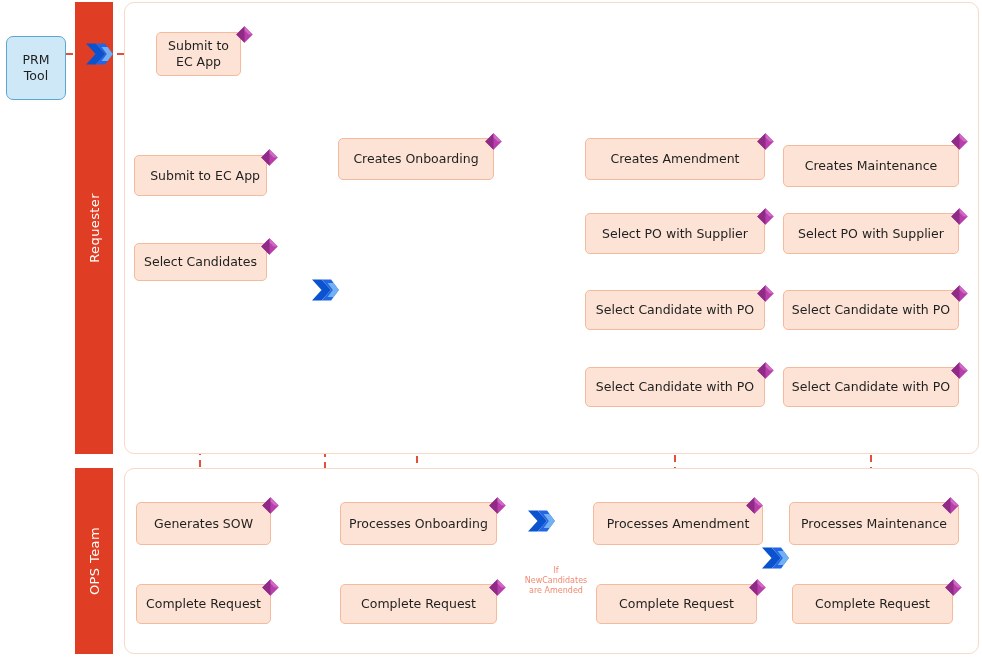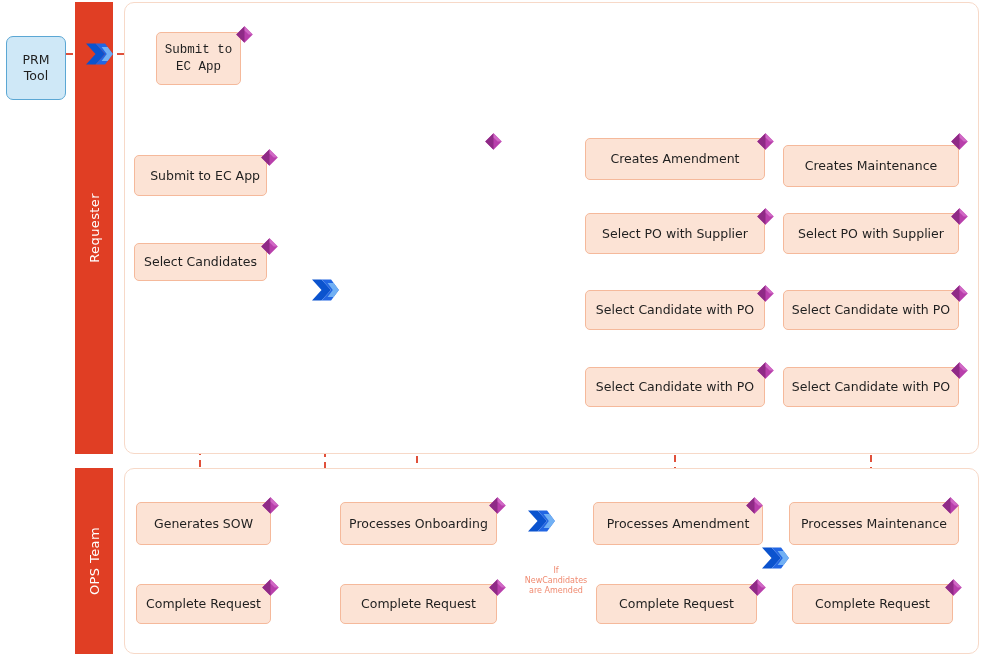--- a/index.html
+++ b/index.html
@@ -105,21 +105,21 @@
     <span>OPS Team</span>
   </div>
 
   <div class="prm" style="left:6px;top:36px;width:60px;height:64px;">
     <div>
       <div>PRM</div>
       <div>Tool</div>
     </div>
   </div>
 
-  <div class="node two-line" style="left:156px;top:32px;width:85px;height:53px;font-family:Liberation Mono, monospace;">
+  <div class="node two-line" style="left:156px;top:32px;width:85px;height:44px;">
     <div>
       <div>Submit to</div>
       <div>EC App</div>
     </div>
   </div>
   <div class="pbadge" style="left:234px;top:24px;">
 <svg viewBox="0 0 24 24" xmlns="http://www.w3.org/2000/svg" width="21" height="21">
   <path d="M12 2.6 L21.4 12 L12 21.4 L2.6 12 Z" fill="#b83fab"></path>
   <path d="M12 2.6 L12 21.4 L2.6 12 Z" fill="#8f2a86"></path>
   <path d="M12 2.6 L21.4 12 L16.7 12 L12 7.3 Z" fill="#d470c9" opacity=".85"></path>
@@ -138,20 +138,23 @@
   <div class="node" style="left:134px;top:243px;width:133px;height:38px;">
     <span>Select Candidates</span>
   </div>
   <div class="pbadge" style="left:259px;top:236px;">
 <svg viewBox="0 0 24 24" xmlns="http://www.w3.org/2000/svg" width="21" height="21">
   <path d="M12 2.6 L21.4 12 L12 21.4 L2.6 12 Z" fill="#b83fab"></path>
   <path d="M12 2.6 L12 21.4 L2.6 12 Z" fill="#8f2a86"></path>
   <path d="M12 2.6 L21.4 12 L16.7 12 L12 7.3 Z" fill="#d470c9" opacity=".85"></path>
 </svg></div>
 
+  <div class="node" style="left:338px;top:138px;width:156px;height:42px;">
+    <span>Creates Onboarding</span>
+  </div>
   <div class="pbadge" style="left:483px;top:131px;">
 <svg viewBox="0 0 24 24" xmlns="http://www.w3.org/2000/svg" width="21" height="21">
   <path d="M12 2.6 L21.4 12 L12 21.4 L2.6 12 Z" fill="#b83fab"></path>
   <path d="M12 2.6 L12 21.4 L2.6 12 Z" fill="#8f2a86"></path>
   <path d="M12 2.6 L21.4 12 L16.7 12 L12 7.3 Z" fill="#d470c9" opacity=".85"></path>
 </svg></div>
 
   <div class="node" style="left:585px;top:138px;width:180px;height:42px;">
     <span>Creates Amendment</span>
   </div>

